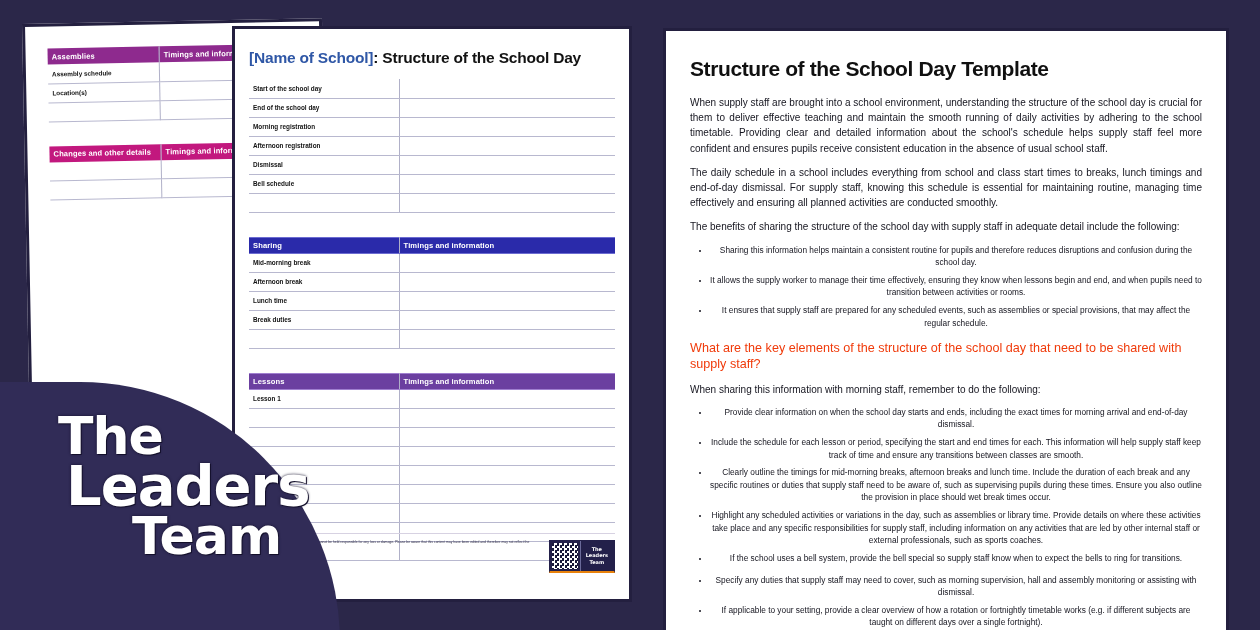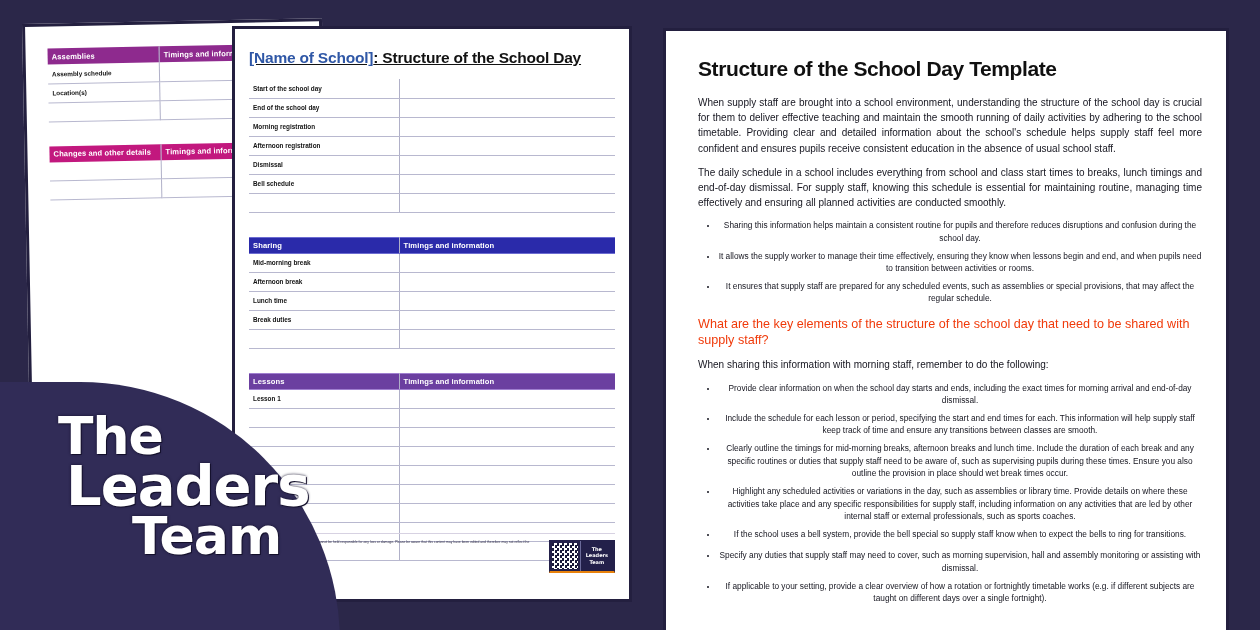--- a/index.html
+++ b/index.html
@@ -40,21 +40,21 @@
   
   .page-right {
     position: absolute;
     left: 663px; top: 28px;
     width: 566px; height: 612px;
     background: #ffffff;
     border: 3px solid #231f3f;
     overflow: hidden;
     z-index: 2;
   }
-  .right-inner { padding: 26px 24px 0 32px; }
+  .right-inner { padding: 26px 24px 0 24px; }
 
   
   .logo-blob {
     position: absolute;
     left: -60px; top: 382px;
     width: 400px; height: 320px;
     background: #312c57;
     border-radius: 0 260px 0 0;
     z-index: 5;
   }
@@ -68,21 +68,21 @@
     line-height: 0.93;
     text-shadow: 0 0 3px #14102b, 1px 1px 0 #14102b;
   }
   .logo-l1 { font-size: 52px; letter-spacing: -1px; }
   .logo-l2 { font-size: 56px; letter-spacing: -1px; margin-left: 8px;}
   .logo-l3 { font-size: 52px; letter-spacing: -1px; margin-left: 74px; }
 
   
   .doc-title {
     font-size: 15.5px; font-weight: bold; color: #121212;
-    margin-bottom: 12px; letter-spacing: -0.2px; text-decoration: underline;
+    margin-bottom: 12px; letter-spacing: -0.2px;
   }
   .doc-title .school { color: #2f57a6; }
 
   table.tbl { width: 100%; border-collapse: collapse; table-layout: fixed; }
   table.tbl td { height: 19px; font-size: 6.4px; font-weight: bold; color: #121212;
                  padding: 0 4px; border-bottom: 1px solid #b8b8cf; }
   table.tbl td.c1 { width: 41%; border-right: 1px solid #b0b0c8; }
   table.tbl tr.hdr td {
     height: 16px; color: #ffffff; font-size: 7.6px; font-weight: bold;
     border-bottom: none; letter-spacing: 0.1px;
@@ -308,20 +308,21 @@
     </div>
   </div>
 
   <div class="page-right">
     <div class="right-inner">
 
       <div class="rt-title">Structure of the School Day Template</div>
 
       <div class="rt-p">When supply staff are brought into a school environment, understanding the structure of the school day is crucial for them to deliver effective teaching and maintain the smooth running of daily activities by adhering to the school timetable. Providing clear and detailed information about the school's schedule helps supply staff feel more confident and ensures pupils receive consistent education in the absence of usual school staff.</div>
       <div class="rt-p">The daily schedule in a school includes everything from school and class start times to breaks, lunch timings and end-of-day dismissal. For supply staff, knowing this schedule is essential for maintaining routine, managing time effectively and ensuring all planned activities are conducted smoothly.</div>
+      <div class="rt-p">The benefits of sharing the structure of the school day with supply staff in adequate detail include the following:</div>
 
       <ul class="rt-ul">
         <li>Sharing this information helps maintain a consistent routine for pupils and therefore reduces disruptions and confusion during the school day.</li>
         <li>It allows the supply worker to manage their time effectively, ensuring they know when lessons begin and end, and when pupils need to transition between activities or rooms.</li>
         <li>It ensures that supply staff are prepared for any scheduled events, such as assemblies or special provisions, that may affect the regular schedule.</li>
       </ul>
 
       <div class="rt-h2">What are the key elements of the structure of the school day that need to be shared with supply staff?</div>
 
       <div class="rt-p">When sharing this information with morning staff, remember to do the following:</div>

